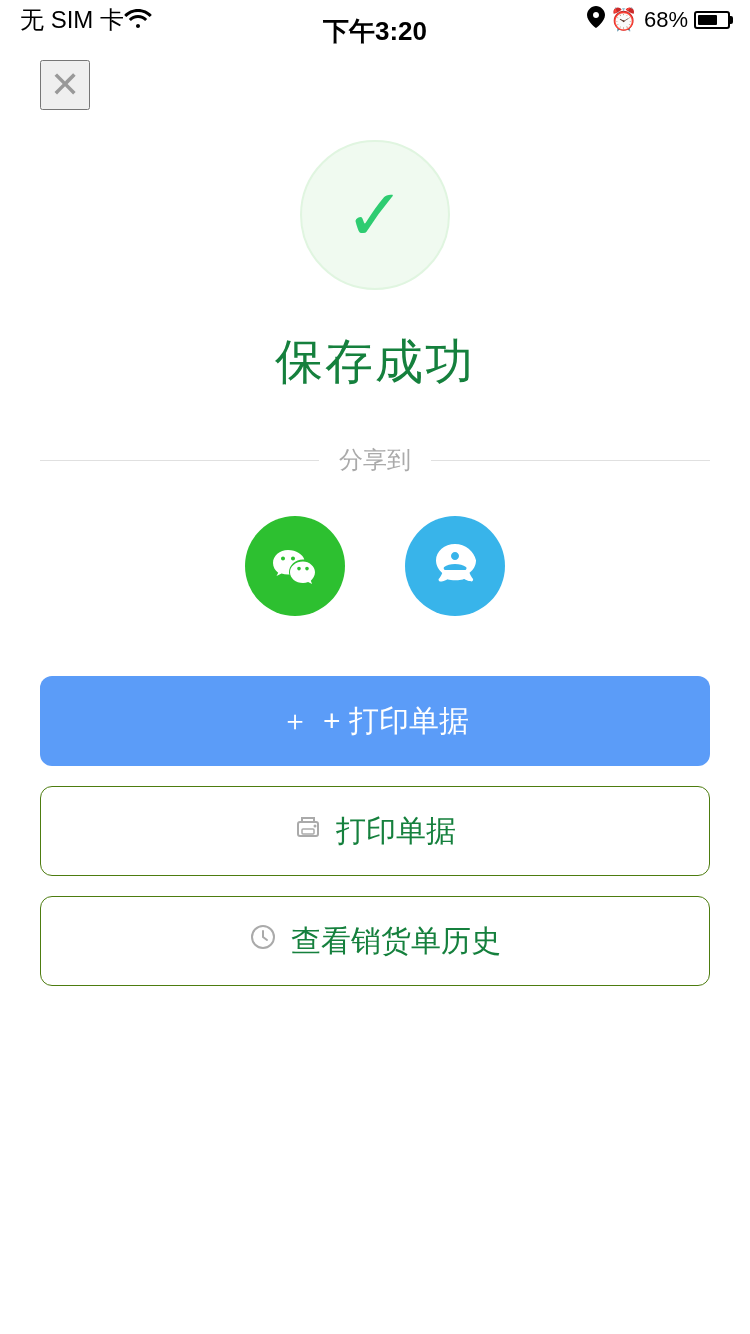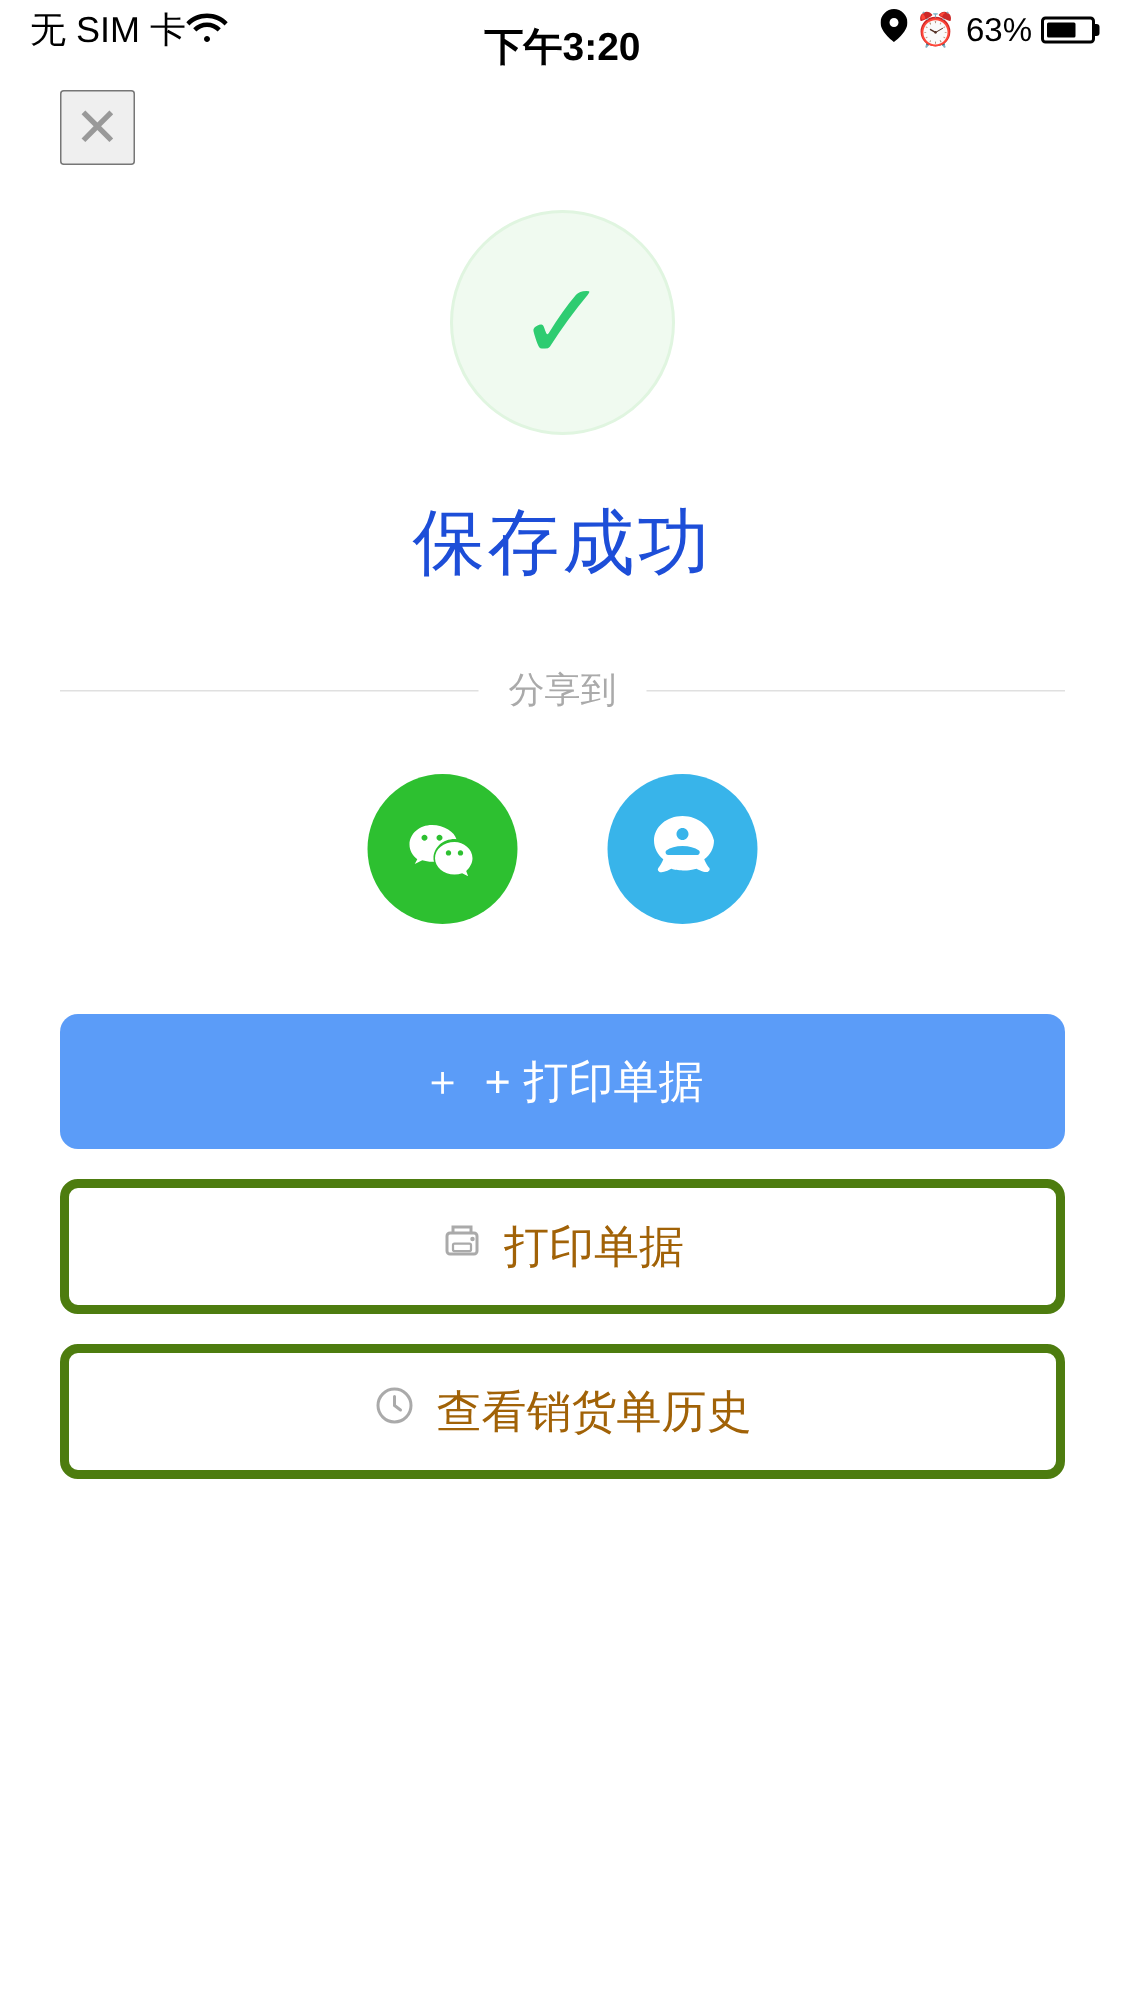--- a/index.html
+++ b/index.html
@@ -135,21 +135,21 @@
 
     .checkmark {
       font-size: 72px;
       color: #2ecc71;
       line-height: 1;
     }
 
     
     .success-title {
       font-size: 48px;
-      color: #1d4ed8;
+      color: #15803d;
       font-weight: 400;
       margin-bottom: 50px;
       letter-spacing: 2px;
     }
 
     
     .divider-container {
       width: 100%;
       display: flex;
       align-items: center;
@@ -224,22 +224,23 @@
       outline: none;
     }
 
     .action-btn.primary {
       background: #5b9cf8;
       color: #ffffff;
     }
 
     .action-btn.secondary {
       background: #ffffff;
-      color: #a16207;
-      border: 6px solid #4d7c0f;
+      color: #15803d;
+      border: 1px solid #4d7c0f;
+      font-family: Liberation Mono, monospace;
     }
 
     .btn-icon {
       font-size: 28px;
       color: inherit;
     }
   </style>
 </head>
 <body>
 
@@ -255,21 +256,21 @@
     </span>
   </div>
   <div class="status-center">下午3:20</div>
   <div class="status-right">
     <span>
       <svg width="18" height="22" viewBox="0 0 18 22" fill="none">
         <path d="M9 0C6.6 0 4.4 1 2.8 2.7 1.1 4.3 0 6.5 0 9c0 6.6 9 13 9 13s9-6.4 9-13c0-2.5-1.1-4.7-2.8-6.3C13.6 1 11.4 0 9 0zm0 12c-1.7 0-3-1.3-3-3s1.3-3 3-3 3 1.3 3 3-1.3 3-3 3z" fill="#000"></path>
       </svg>
     </span>
     <span>⏰</span>
-    <span>63%</span>
+    <span>68%</span>
     <div class="battery-container">
       <div class="battery-box">
         <div class="battery-fill"></div>
       </div>
     </div>
   </div>
 </div>
 
 <div class="main-content">
 

